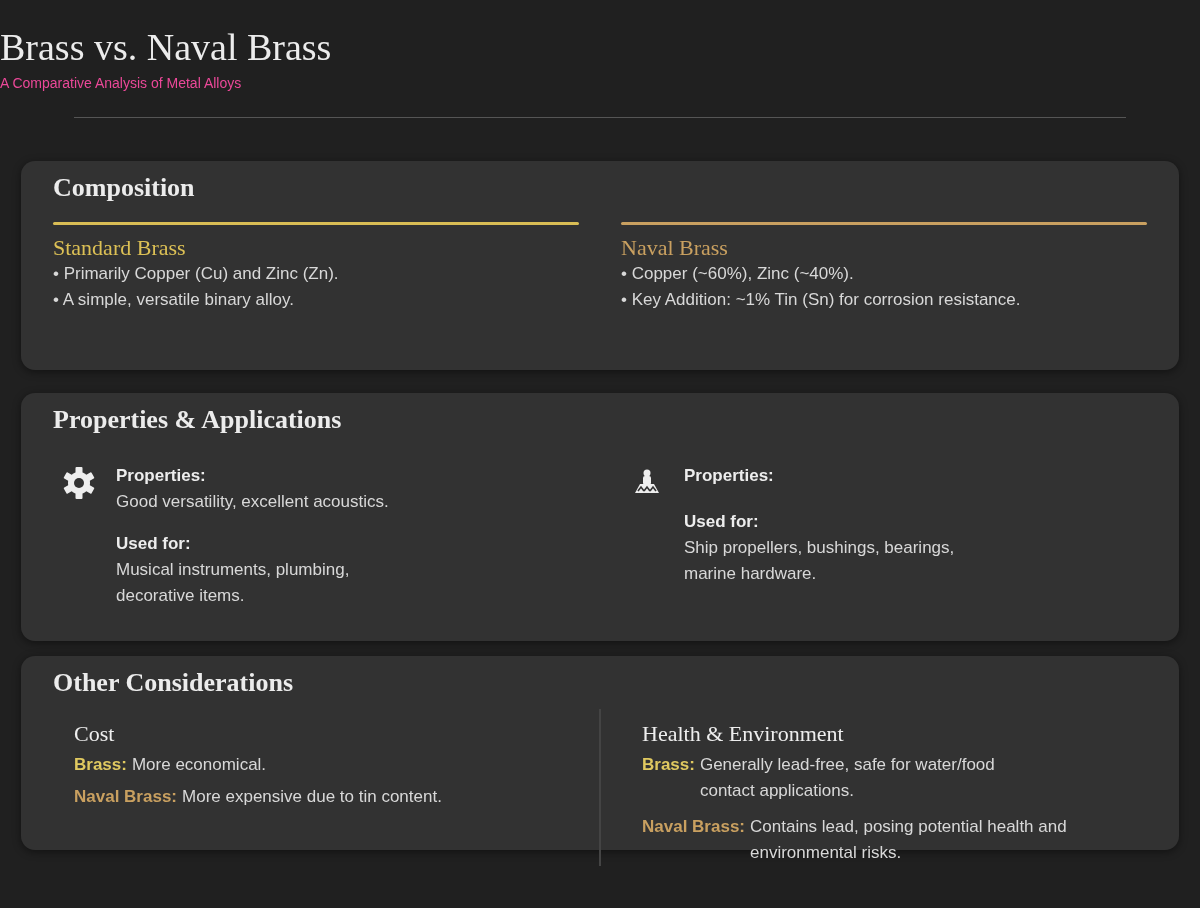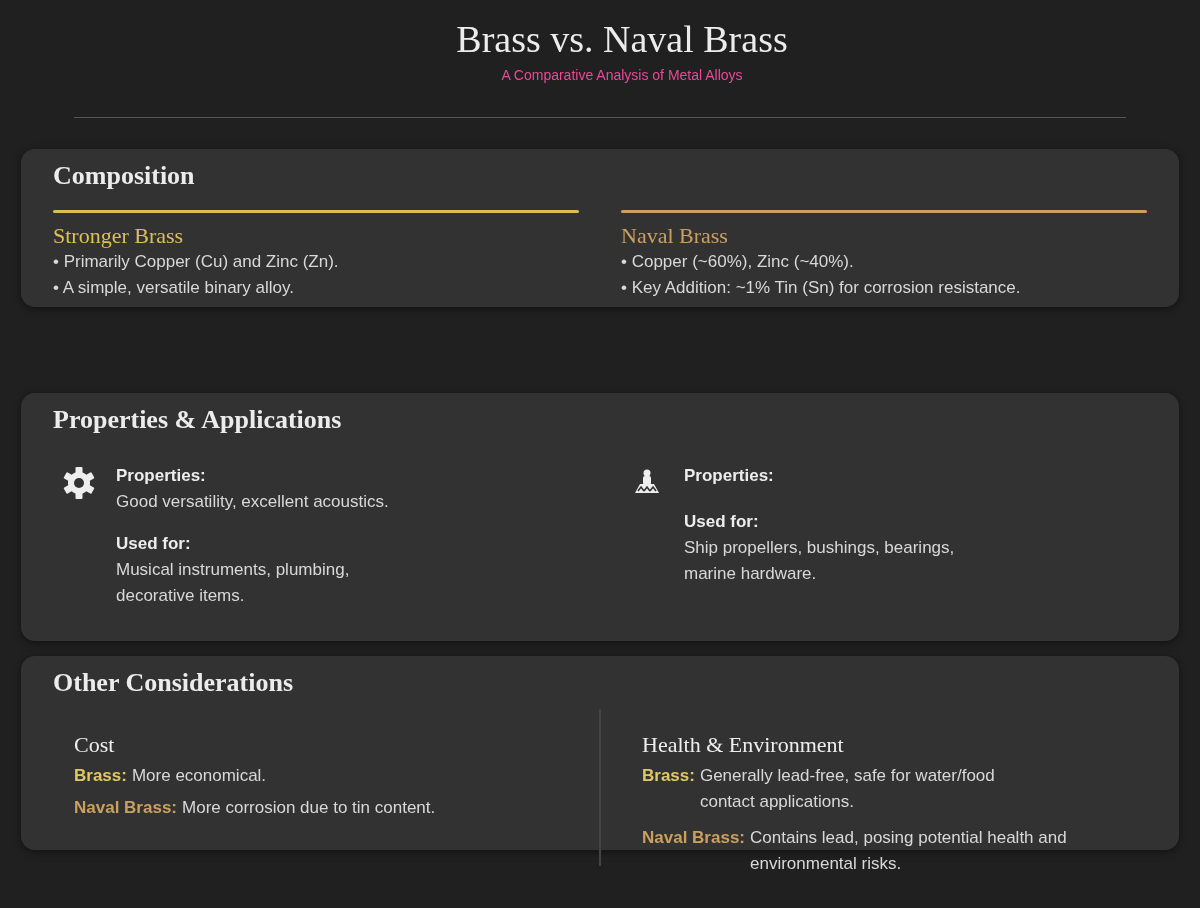--- a/index.html
+++ b/index.html
@@ -9,23 +9,22 @@
       width: 1200px;
       height: 908px;
       overflow: hidden;
     }
     body {
       font-family: "Liberation Sans", sans-serif;
       color: #dcdcdc;
       position: relative;
     }
     .header {
-      text-align: center;
-      padding-top: 16px;
-      margin-left: 44px;
+      text-align: left;
+      padding-top: 24px;
     }
     .title {
       font-family: "Liberation Serif", serif;
       font-size: 38px;
       color: #ececec;
       margin: 0;
       line-height: 46px;
       font-weight: normal;
     }
     .subtitle {
@@ -53,21 +52,21 @@
     .card-title {
       position: absolute;
       left: 32px;
       font-family: "Liberation Serif", serif;
       font-weight: bold;
       font-size: 26px;
       color: #ececec;
       margin: 0;
     }
     
-    #card-composition { top: 149px; height: 158px; }
+    #card-composition { top: 161px; height: 209px; }
     #card-composition .card-title { top: 12px; }
     .alloy-col {
       position: absolute;
       top: 61px;
       width: 526px;
     }
     .alloy-col.left { left: 32px; }
     .alloy-col.right { left: 600px; }
     .alloy-rule {
       height: 3px;
@@ -124,21 +123,21 @@
       margin-right: 5px;
     }
     .prop-text { max-width: 320px; }
     .prop-col.right .prop-row.props { margin-bottom: 20px; }
     .prop-col.right .prop-text { max-width: 315px; }
     
     #card-other { top: 656px; height: 194px; }
     #card-other .card-title { top: 12px; }
     .other-col {
       position: absolute;
-      top: 75px;
+      top: 64px;
     }
     .other-col.left { left: 53px; width: 500px; }
     .other-col.right { left: 621px; width: 480px; }
     .other-divider {
       position: absolute;
       left: 578px;
       top: 53px;
       width: 2px;
       height: 157px;
       background: #444;
@@ -173,21 +172,21 @@
 <div class="header">
   <h1 class="title">Brass vs. Naval Brass</h1>
   <div class="subtitle">A Comparative Analysis of Metal Alloys</div>
 </div>
 <div class="header-rule"></div>
 
 <section class="card" id="card-composition">
   <h2 class="card-title">Composition</h2>
   <div class="alloy-col left">
     <div class="alloy-rule"></div>
-    <div class="alloy-name">Stronger Brass</div>
+    <div class="alloy-name">Standard Brass</div>
     <div class="bullet">• Primarily Copper (Cu) and Zinc (Zn).</div>
     <div class="bullet">• A simple, versatile binary alloy.</div>
   </div>
   <div class="alloy-col right">
     <div class="alloy-rule"></div>
     <div class="alloy-name">Naval Brass</div>
     <div class="bullet">• Copper (~60%), Zinc (~40%).</div>
     <div class="bullet">• Key Addition: ~1% Tin (Sn) for corrosion resistance.</div>
   </div>
 </section>
@@ -253,21 +252,21 @@
   <h2 class="card-title">Other Considerations</h2>
 
   <div class="other-col left">
     <div class="other-heading">Cost</div>
     <div class="other-row">
       <span class="other-label brass">Brass:</span>
       <span class="other-text">More economical.</span>
     </div>
     <div class="other-row">
       <span class="other-label naval">Naval Brass:</span>
-      <span class="other-text">More corrosion due to tin content.</span>
+      <span class="other-text">More expensive due to tin content.</span>
     </div>
   </div>
 
   <div class="other-divider"></div>
 
   <div class="other-col right">
     <div class="other-heading">Health &amp; Environment</div>
     <div class="other-row" style="margin-bottom:10px">
       <span class="other-label brass">Brass:</span>
       <span class="other-text brass-text">Generally lead-free, safe for water/food contact applications.</span>

